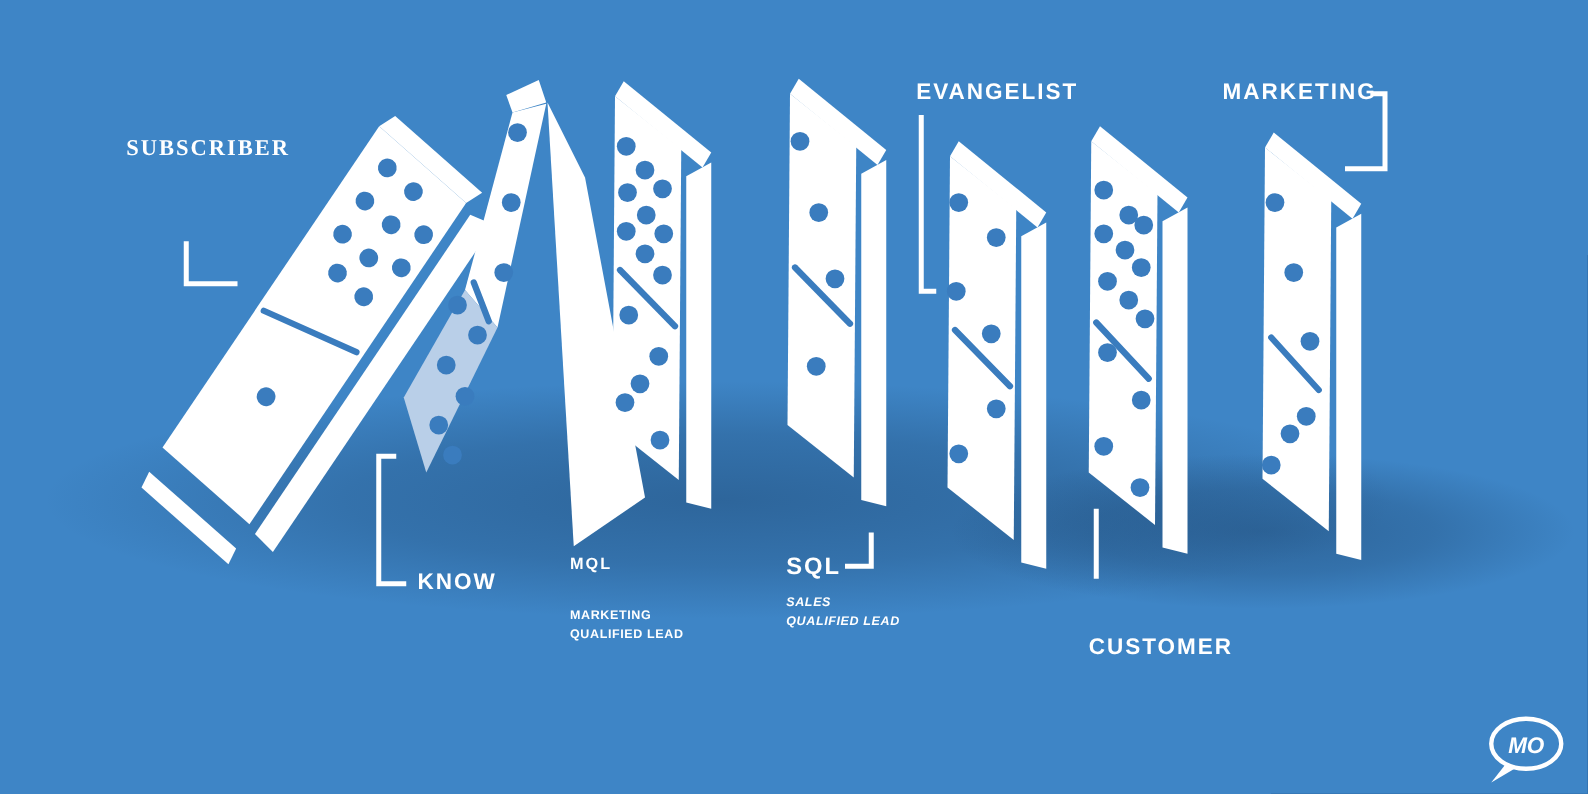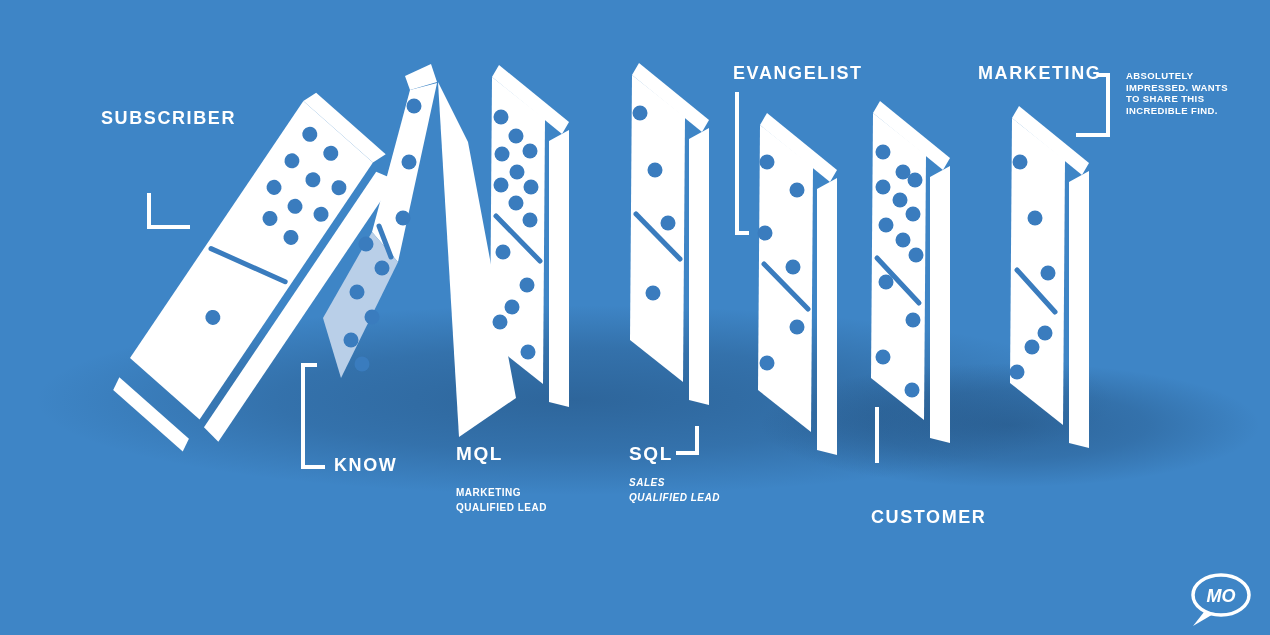--- a/index.html
+++ b/index.html
@@ -13,24 +13,24 @@
     position:absolute;color:#fff;font-weight:800;font-size:18px;
     letter-spacing:1.6px;white-space:nowrap;
   }
   .desc{
     position:absolute;color:#fff;font-weight:700;font-size:10.5px;
     letter-spacing:0.5px;line-height:16px;white-space:pre-line;
   }
   .desc.tight{font-size:9.5px;line-height:11.5px;letter-spacing:0.4px;}
   .desc.mid{line-height:15px;font-size:10px;margin-top:16px;}
   
-  #lbl-subscriber{left:101px;top:108px;}
+  #lbl-subscriber{left:101px;top:108px;font-family:Liberation Serif, serif;}
   #dsc-subscriber{left:101px;top:139px;}
   #lbl-lead{left:334px;top:455px;}
-  #lbl-mql{left:456px;top:443px;font-size:19px;}
+  #lbl-mql{left:456px;top:443px;font-size:13px;}
   #dsc-mql{left:456px;top:469px;}
   #lbl-sql{left:629px;top:443px;font-size:19px;}
   #dsc-sql{left:629px;top:459px;font-style:italic;}
   #lbl-opportunity{left:733px;top:63px;}
   #lbl-customer{left:871px;top:478px;margin-top:29px;}
   #lbl-evangelist{left:978px;top:63px;}
   #dsc-evangelist{left:1126px;top:70px;}
 </style>
 </head>
 <body>
@@ -204,18 +204,14 @@
 
   <div class="title" id="lbl-sql">SQL</div>
   <div class="desc mid" id="dsc-sql">SALES
 QUALIFIED LEAD</div>
 
   <div class="title" id="lbl-opportunity">EVANGELIST</div>
 
   <div class="title" id="lbl-customer">CUSTOMER</div>
 
   <div class="title" id="lbl-evangelist">MARKETING</div>
-  <div class="desc tight" id="dsc-evangelist">ABSOLUTELY
-IMPRESSED. WANTS
-TO SHARE THIS
-INCREDIBLE FIND.</div>
 
 </div>
 
 </body></html>

